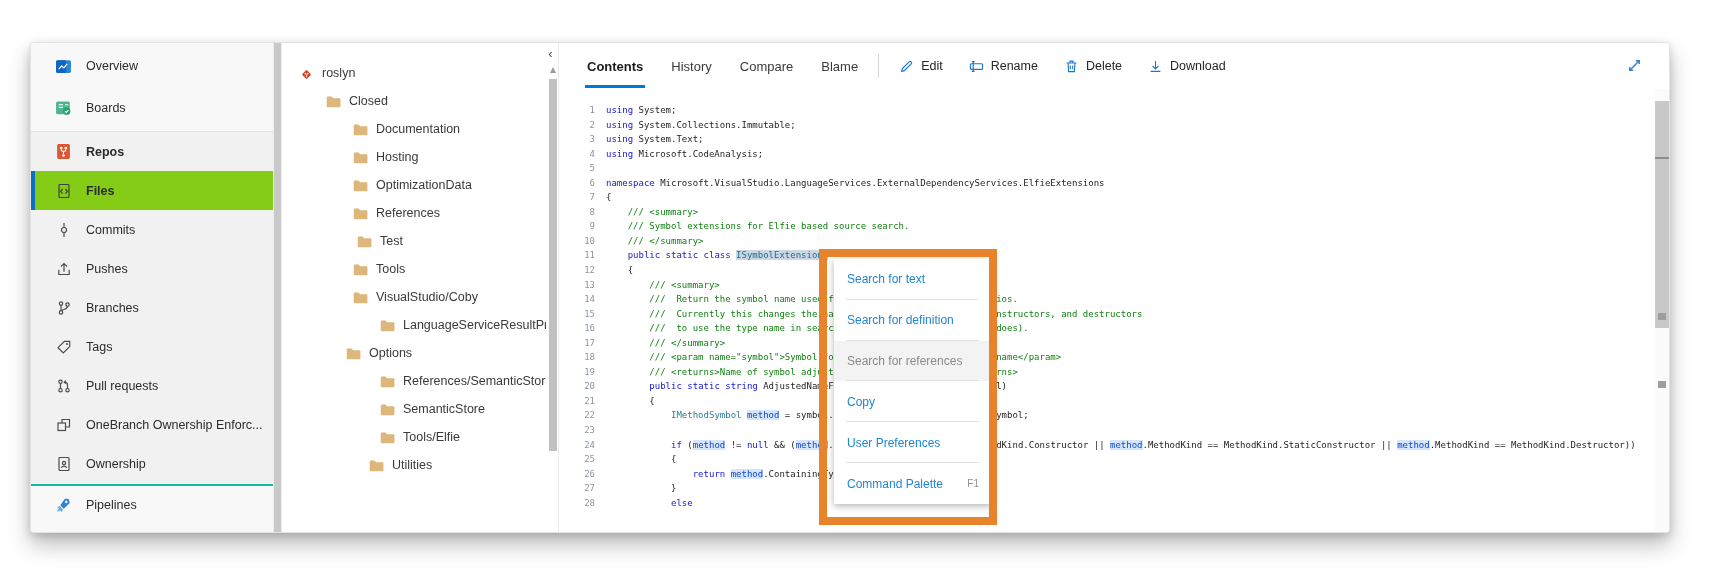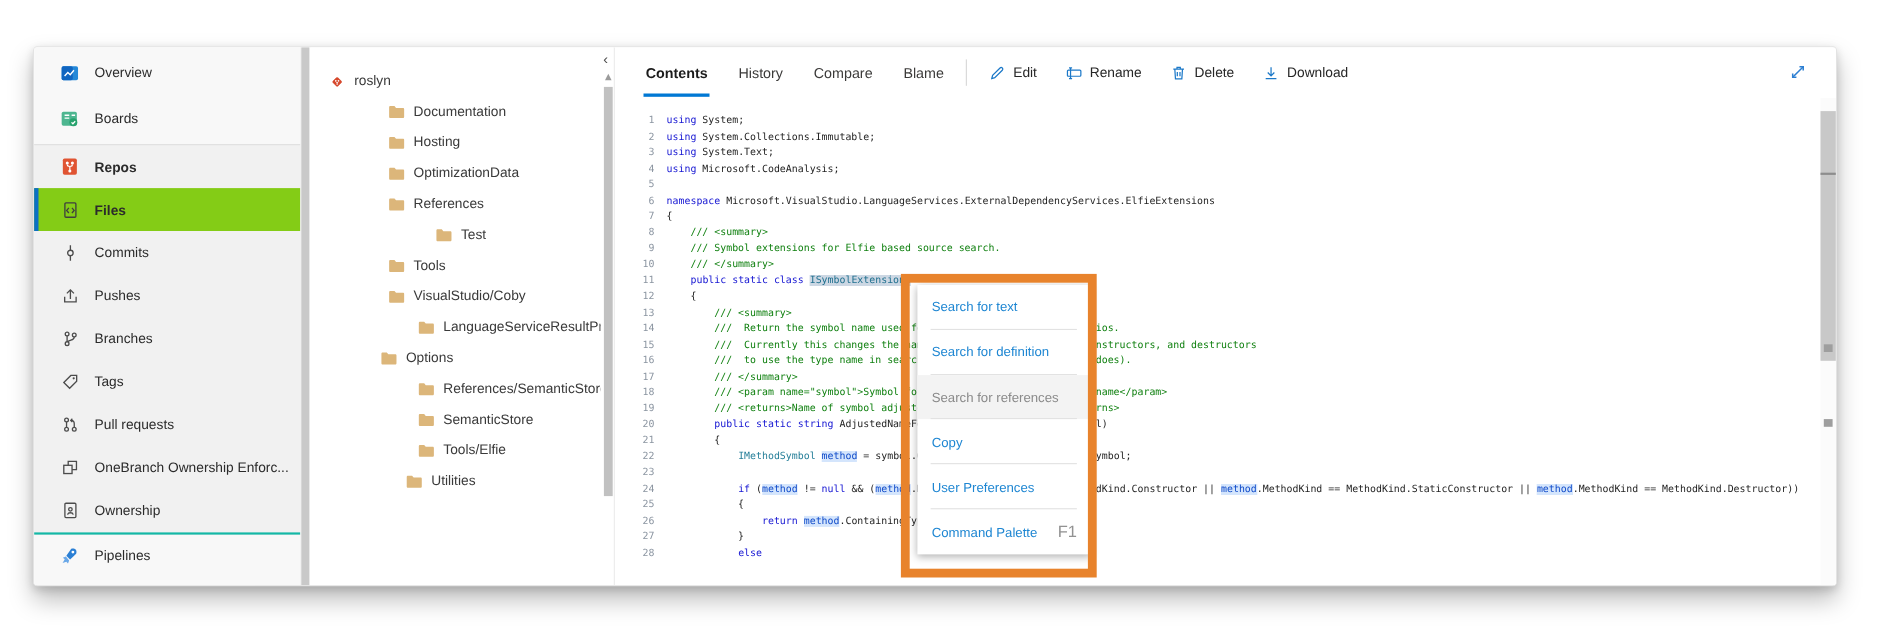--- a/index.html
+++ b/index.html
@@ -70,21 +70,21 @@
   .code-scroll .sline{position:absolute;left:0;right:0;top:68px;height:2px;background:#8d8d8d;}
   .code-scroll .mark{position:absolute;left:3px;width:8px;height:7px;background:#9e9e9e;}
 
   
   .ctx-menu{position:absolute;left:803px;top:216px;width:158px;height:245px;background:#fff;
             box-shadow:0 2px 7px rgba(0,0,0,.3);z-index:5;display:flex;flex-direction:column;}
   .cm-item{flex:1;display:flex;align-items:center;padding-left:13px;font-size:12px;color:#1e86d2;
            position:relative;cursor:pointer;}
   .cm-item:not(:last-child)::after{content:'';position:absolute;left:12px;right:13px;bottom:0;height:1px;background:#e2e2e2;}
   .cm-item.disabled{color:#8a8a8a;background:#f3f3f3;cursor:default;}
-  .cm-short{margin-left:auto;margin-right:13px;color:#929292;font-size:15px;}
+  .cm-short{margin-left:auto;margin-right:13px;color:#929292;font-size:10px;}
   .hl-box{position:absolute;left:788px;top:206px;width:178px;height:276px;
           border:8px solid #e8832c;box-sizing:border-box;z-index:6;pointer-events:none;}
 </style>
 </head>
 <body>
 
 <div class="stage">
   <div class="card">
 
     <nav class="sidebar">
@@ -224,20 +224,26 @@
       <div class="tree-rows">
           <div class="tree-row" style="padding-left: 17px;">
             <span class="t-ic"><svg width="15" height="15" viewBox="0 0 16 16">
                 <rect x="4.4" y="4.4" width="7.2" height="7.2" rx="1.2" transform="rotate(45 8 8)" fill="#d6482c"></rect>
                 <circle cx="6.7" cy="6.9" r=".8" fill="#fff"></circle>
                 <circle cx="9.3" cy="6.9" r=".8" fill="#fff"></circle>
                 <path d="M6.7 7.8c.5 1 2.1 1 2.6 0M8 8.7v2.2" stroke="#fff" stroke-width=".9" fill="none"></path>
               </svg></span>
             <span>roslyn</span>
           </div>
+          <div class="tree-row" style="padding-left: 44px;">
+            <span class="t-ic"><svg width="15" height="13" viewBox="0 0 16 13">
+                <path d="M.8 2.3c0-.7.5-1.2 1.2-1.2h4l1.5 1.8h6.7c.7 0 1.2.5 1.2 1.2v7.4c0 .7-.5 1.2-1.2 1.2H2c-.7 0-1.2-.5-1.2-1.2z" fill="#dcb67a"></path>
+              </svg></span>
+            <span>Closed</span>
+          </div>
           <div class="tree-row" style="padding-left: 71px;">
             <span class="t-ic"><svg width="15" height="13" viewBox="0 0 16 13">
                 <path d="M.8 2.3c0-.7.5-1.2 1.2-1.2h4l1.5 1.8h6.7c.7 0 1.2.5 1.2 1.2v7.4c0 .7-.5 1.2-1.2 1.2H2c-.7 0-1.2-.5-1.2-1.2z" fill="#dcb67a"></path>
               </svg></span>
             <span>Documentation</span>
           </div>
           <div class="tree-row" style="padding-left: 71px;">
             <span class="t-ic"><svg width="15" height="13" viewBox="0 0 16 13">
                 <path d="M.8 2.3c0-.7.5-1.2 1.2-1.2h4l1.5 1.8h6.7c.7 0 1.2.5 1.2 1.2v7.4c0 .7-.5 1.2-1.2 1.2H2c-.7 0-1.2-.5-1.2-1.2z" fill="#dcb67a"></path>
               </svg></span>
@@ -248,21 +254,21 @@
                 <path d="M.8 2.3c0-.7.5-1.2 1.2-1.2h4l1.5 1.8h6.7c.7 0 1.2.5 1.2 1.2v7.4c0 .7-.5 1.2-1.2 1.2H2c-.7 0-1.2-.5-1.2-1.2z" fill="#dcb67a"></path>
               </svg></span>
             <span>OptimizationData</span>
           </div>
           <div class="tree-row" style="padding-left: 71px;">
             <span class="t-ic"><svg width="15" height="13" viewBox="0 0 16 13">
                 <path d="M.8 2.3c0-.7.5-1.2 1.2-1.2h4l1.5 1.8h6.7c.7 0 1.2.5 1.2 1.2v7.4c0 .7-.5 1.2-1.2 1.2H2c-.7 0-1.2-.5-1.2-1.2z" fill="#dcb67a"></path>
               </svg></span>
             <span>References</span>
           </div>
-          <div class="tree-row" style="padding-left: 75px; margin-left: 39px;">
+          <div class="tree-row" style="padding-left: 75px;">
             <span class="t-ic"><svg width="15" height="13" viewBox="0 0 16 13">
                 <path d="M.8 2.3c0-.7.5-1.2 1.2-1.2h4l1.5 1.8h6.7c.7 0 1.2.5 1.2 1.2v7.4c0 .7-.5 1.2-1.2 1.2H2c-.7 0-1.2-.5-1.2-1.2z" fill="#dcb67a"></path>
               </svg></span>
             <span>Test</span>
           </div>
           <div class="tree-row" style="padding-left: 71px;">
             <span class="t-ic"><svg width="15" height="13" viewBox="0 0 16 13">
                 <path d="M.8 2.3c0-.7.5-1.2 1.2-1.2h4l1.5 1.8h6.7c.7 0 1.2.5 1.2 1.2v7.4c0 .7-.5 1.2-1.2 1.2H2c-.7 0-1.2-.5-1.2-1.2z" fill="#dcb67a"></path>
               </svg></span>
             <span>Tools</span>

